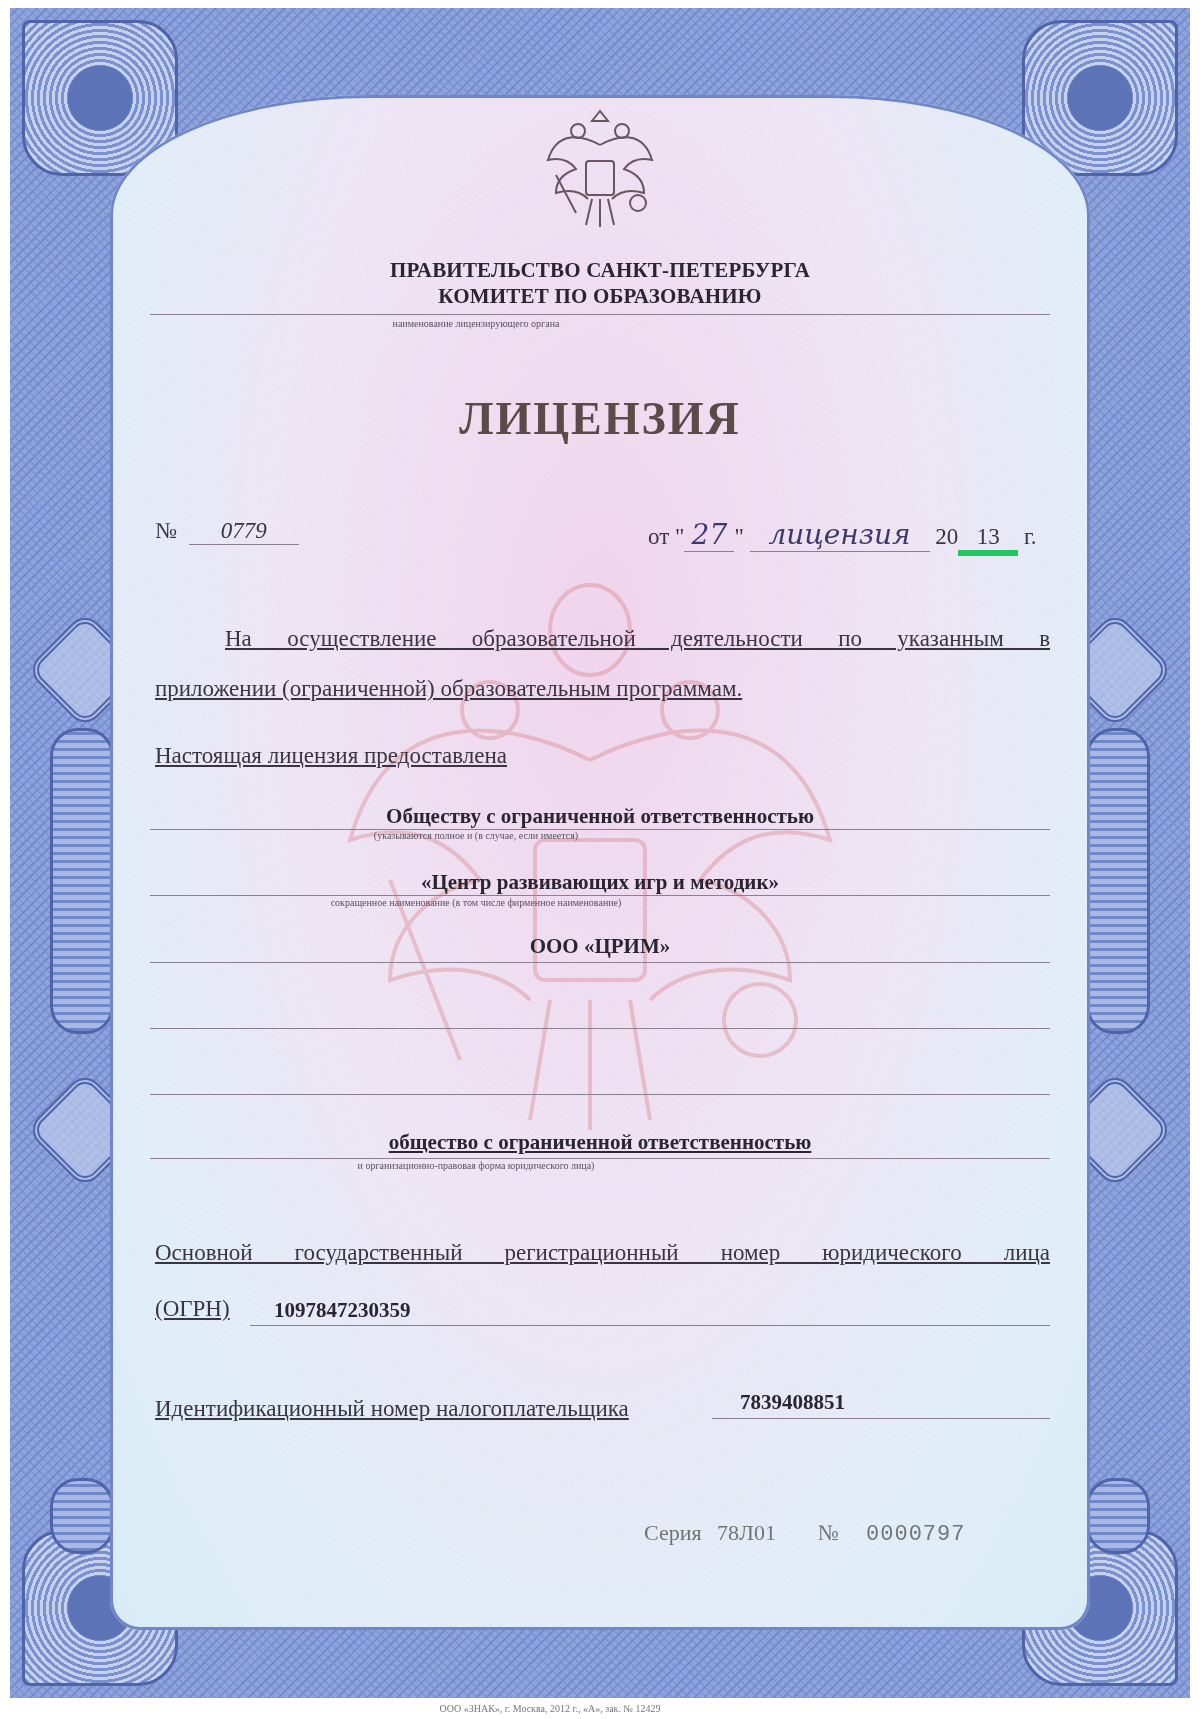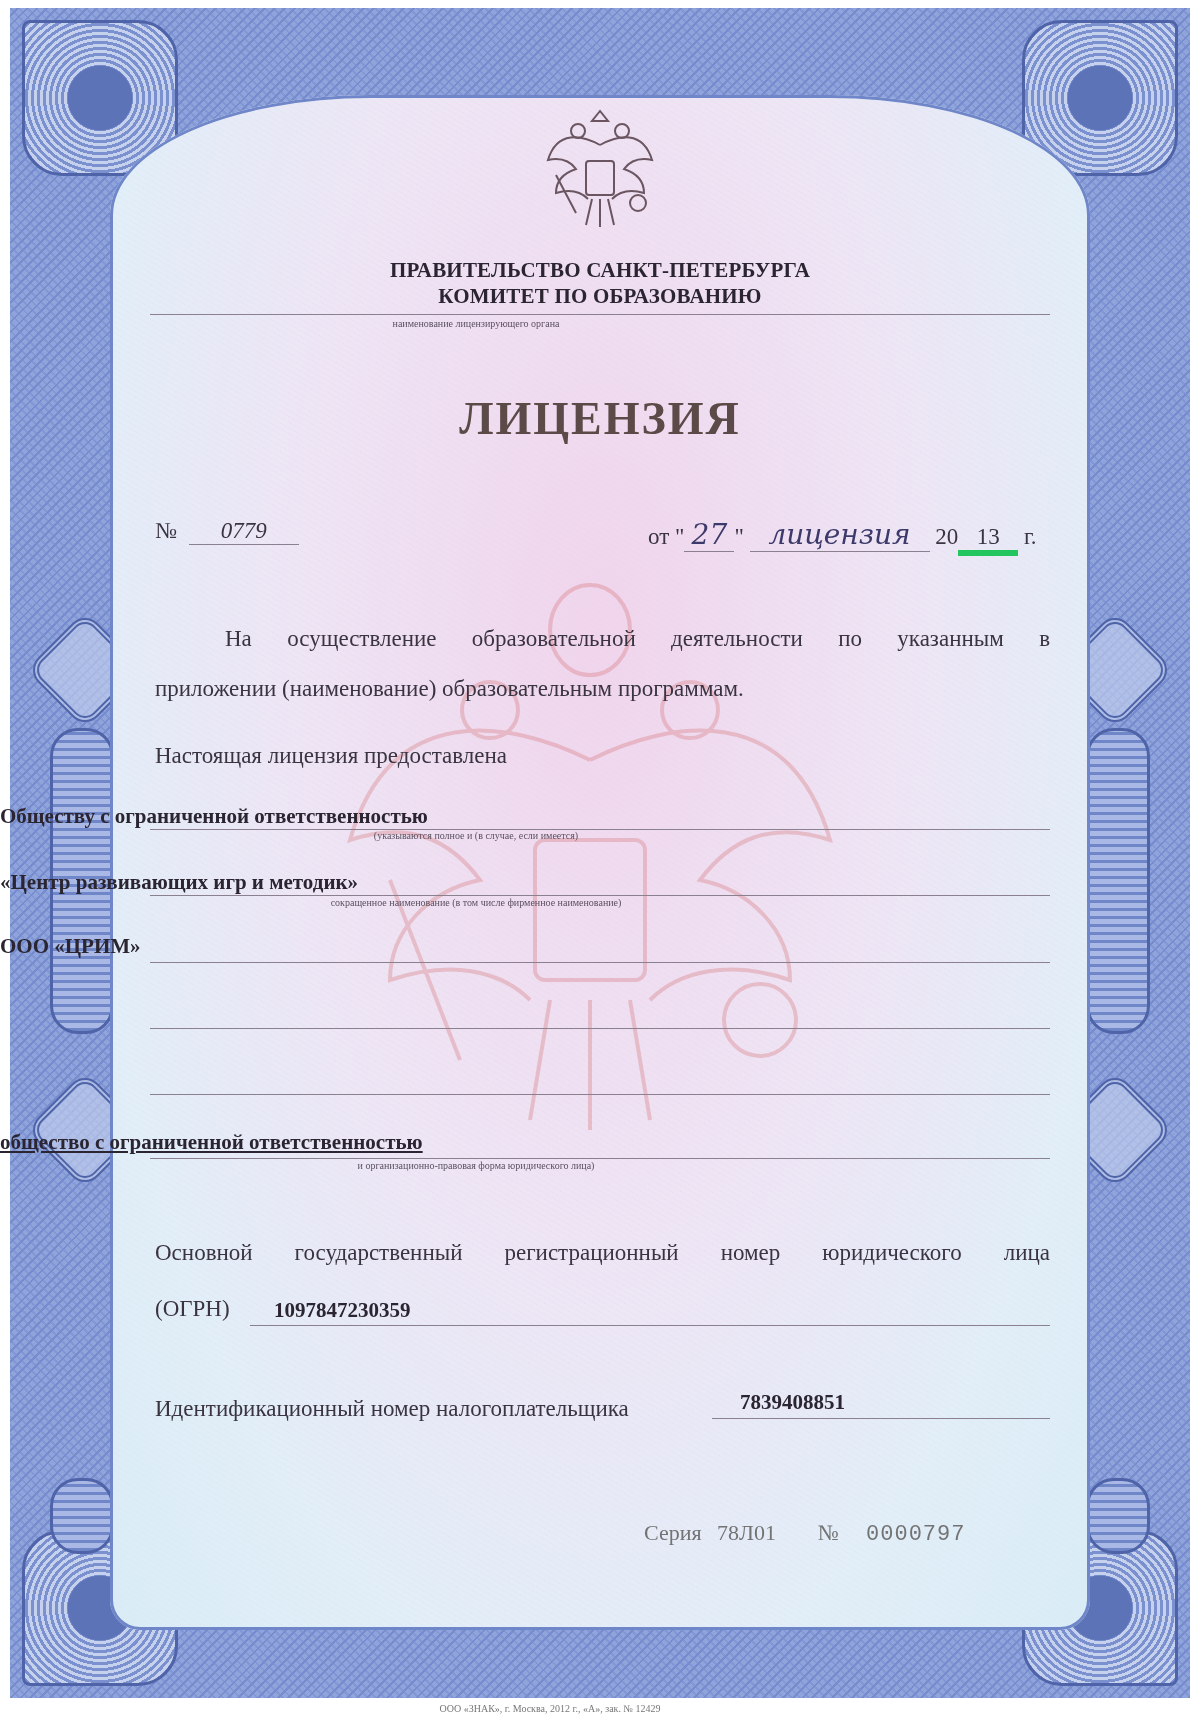--- a/index.html
+++ b/index.html
@@ -39,22 +39,22 @@
   .watermark{position:absolute;left:330px;top:580px;width:520px;height:560px;opacity:0.28;}
   .emblem{position:absolute;left:542px;top:105px;width:116px;height:125px;}
   .authority{position:absolute;left:0;width:1200px;text-align:center;font-weight:bold;color:#2a2530;font-size:21px;letter-spacing:0.2px;}
   .auth1{top:258px;}
   .auth2{top:284px;}
   .rule{position:absolute;height:0;border-top:1px solid #8a8090;}
   .caption{position:absolute;left:0;width:952px;text-align:center;color:#5a5060;font-size:10px;}
   .title{position:absolute;left:0;width:1200px;top:392px;text-align:center;font-weight:bold;color:#5c4a48;font-size:46px;letter-spacing:2px;}
   .numrow{position:absolute;top:518px;font-size:23px;color:#3a3440;}
   .hand{font-family:"DejaVu Serif",serif;font-style:italic;color:#3c3a6a;font-size:28px;}
-  .body-text{position:absolute;font-size:23px;color:#3a3440;}
-  .field-bold{position:absolute;left:0;width:1200px;font-weight:bold;color:#2a2530;font-size:21px;}
+  .body-text{position:absolute;font-size:23px;color:#3a3440;text-decoration:underline;}
+  .field-bold{position:absolute;left:0;width:1200px;text-align:center;font-weight:bold;color:#2a2530;font-size:21px;}
   .val-bold{position:absolute;font-weight:bold;color:#2a2530;font-size:21px;text-align:right;}
   .series{position:absolute;top:1520px;font-size:22px;color:#737373;}
   .printer{position:absolute;left:0;width:1100px;top:1703px;text-align:center;font-size:10px;color:#777;}
 </style>
 </head>
 <body>
 
 <div class="sheet">
   <div class="corner c-tl"></div>
   <div class="corner c-tr"></div>
@@ -113,21 +113,21 @@
 </div>
 <div class="numrow" style="left:648px;">
   <span>от</span>
   <span>"</span><span class="hand" style="display:inline-block;width:50px;border-bottom:1px solid #8a8090;text-align:center;">27</span><span>"</span>
   <span class="hand" style="display:inline-block;width:180px;border-bottom:1px solid #8a8090;text-align:center;">лицензия</span>
   <span>20</span><span style="display:inline-block;width:60px;border-bottom:6px solid #22c55e;text-align:center;">13</span>
   <span>г.</span>
 </div>
 
 <div class="body-text" style="left:225px;top:626px;width:825px;text-align:justify;text-align-last:justify;">На осуществление образовательной деятельности по указанным в</div>
-<div class="body-text" style="left:155px;top:676px;">приложении (наименование) образовательным программам.</div>
+<div class="body-text" style="left:155px;top:676px;">приложении (ограниченной) образовательным программам.</div>
 
 <div class="body-text" style="left:155px;top:743px;">Настоящая лицензия предоставлена</div>
 
 <div class="field-bold" style="top:804px;">Обществу с ограниченной ответственностью</div>
 <div class="rule" style="left:150px;top:829px;width:900px;"></div>
 <div class="caption" style="top:830px;">(указываются полное и (в случае, если имеется)</div>
 
 <div class="field-bold" style="top:870px;">«Центр развивающих игр и методик»</div>
 <div class="rule" style="left:150px;top:895px;width:900px;"></div>
 <div class="caption" style="top:897px;">сокращенное наименование (в том числе фирменное наименование)</div>

